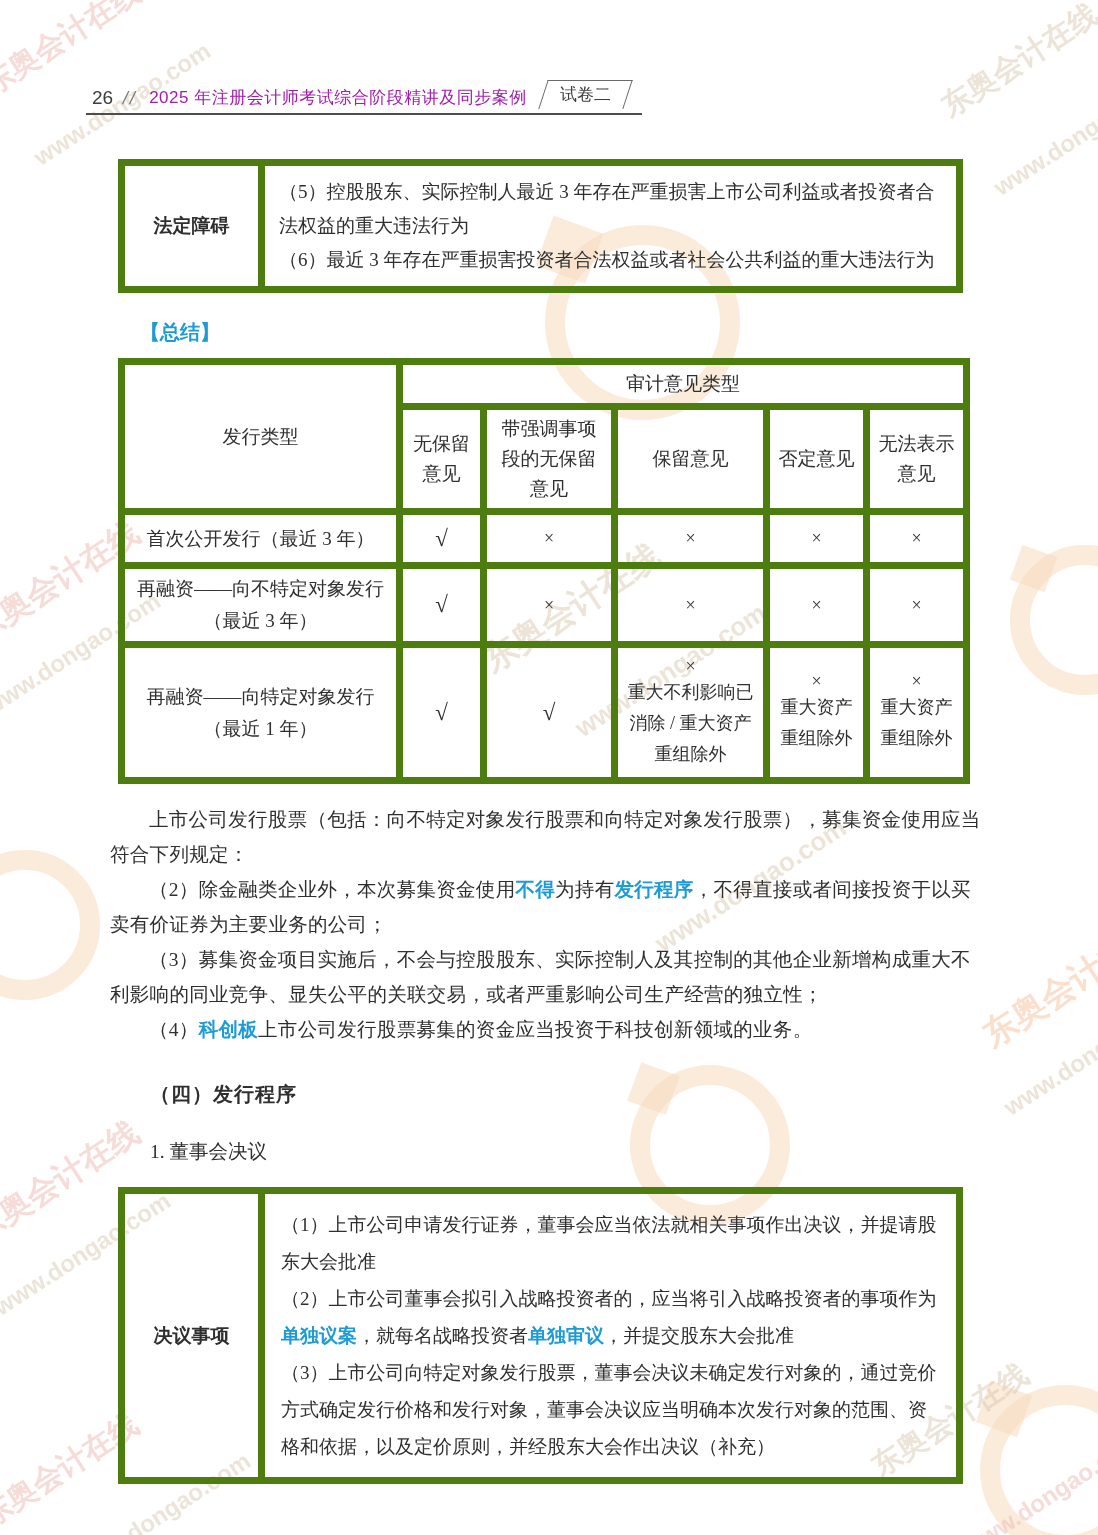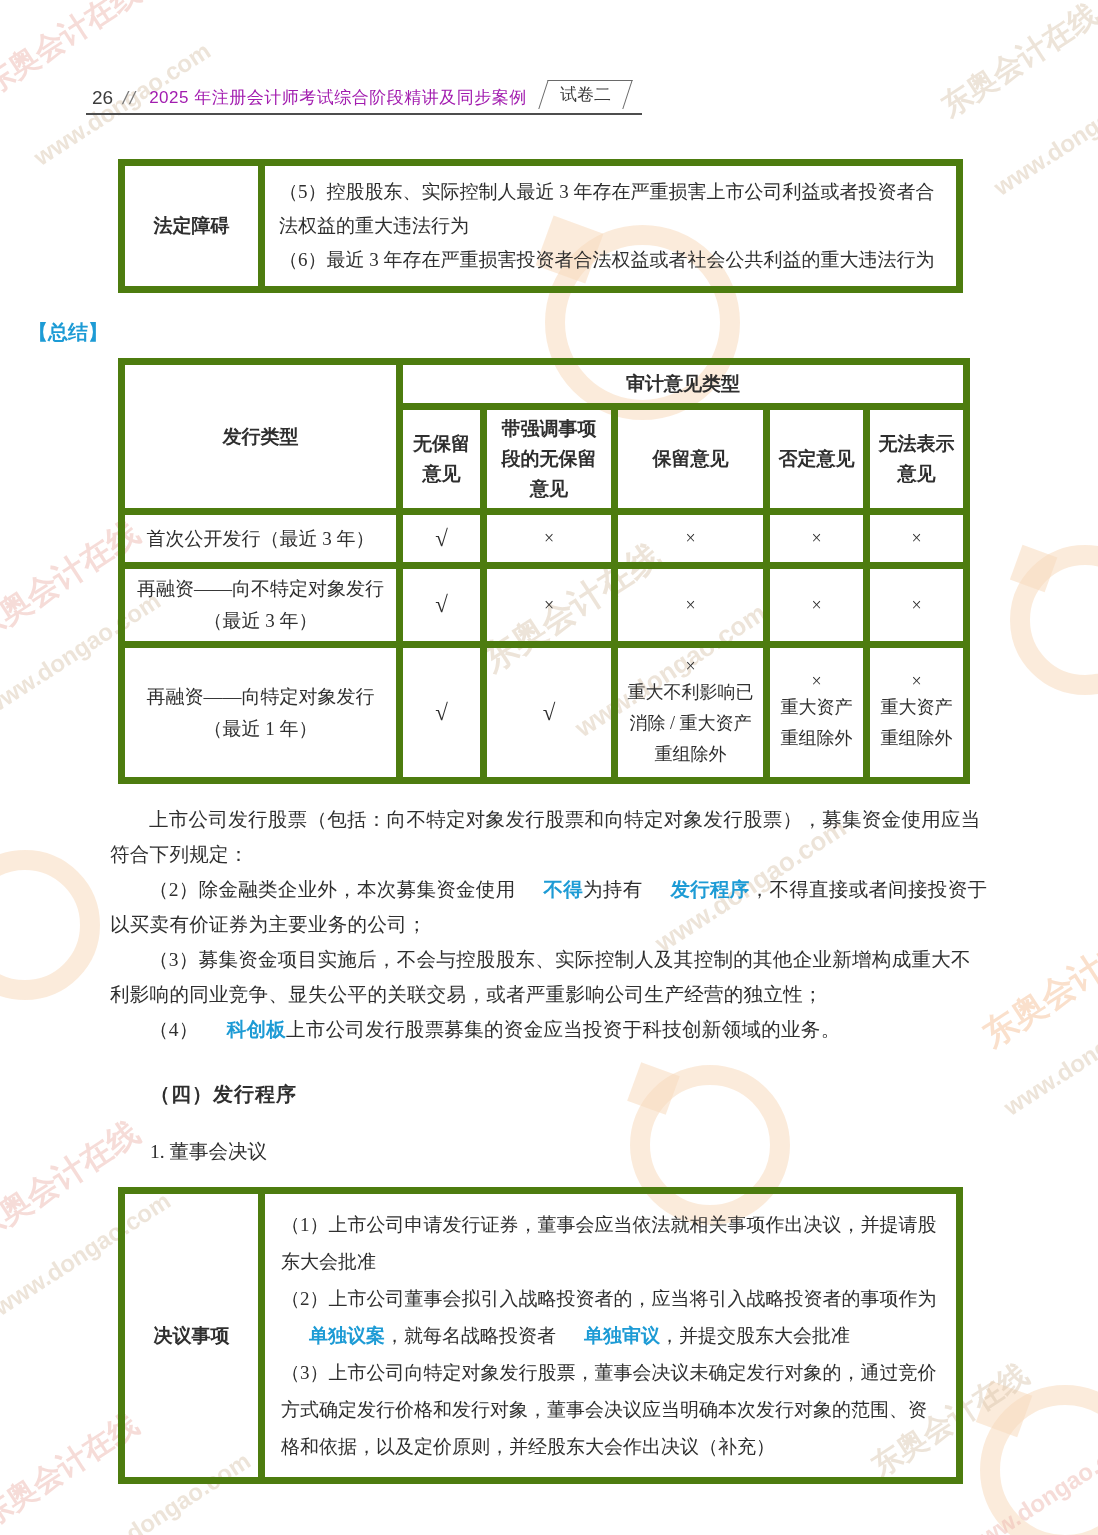--- a/index.html
+++ b/index.html
@@ -70,42 +70,42 @@
   .summary-label {
     margin:26px 0 0 140px; font-size:20px; font-weight:bold;
     font-family:"Liberation Sans","DejaVu Sans",sans-serif;
   }
 
   
   .tbl-summary { width:845px; margin:12px 0 0 118px; text-align:center; }
   .tbl-summary td { vertical-align:middle; }
   .tbl-summary .hd {
     font-family:"Liberation Sans","DejaVu Sans",sans-serif;
-    font-weight:bold; font-size:19px; line-height:30px; padding:4px 6px;
+    font-weight:normal; font-size:19px; line-height:30px; padding:4px 6px;
   }
   .row-group-hd { height:44px; }
   .row-sub-hd td { height:102px; }
   .row-b1 { height:54px; }
   .row-b2 { height:70px; }
   .row-b3 { height:136px; }
   .type-cell { font-size:19px; line-height:32px; padding:4px 8px;margin-top:24px; }
   .mark-check { font-size:23px; }
   .mark-cross { font-size:18px; }
   .cell-note { font-size:18px; line-height:31px; padding:0 6px; }
 
   
   .sec-heading {
     margin:34px 0 0 150px; font-size:20px; font-weight:bold; letter-spacing:1px;
   }
   .para {
     width:880px; margin:0 0 0 110px;
     font-size:19.5px; line-height:35px; text-indent:2em; letter-spacing:0.3px;
   }
   .para.first { margin-top:18px; }
-  .blue { color:#1d9bd5; font-weight:bold;margin-left:28px; }
+  .blue { color:#1d9bd5; font-weight:bold; }
   .sub-heading { margin:30px 0 0 150px; font-size:19.5px; }
 
   
   .tbl-decision { width:845px; margin:22px 0 0 118px; }
   .tbl-decision .lbl {
     width:140px; text-align:center; vertical-align:middle;
     font-family:"Liberation Sans","DejaVu Sans",sans-serif;
     font-weight:bold; font-size:19px;
   }
   .tbl-decision .body-cell { padding:12px 16px; font-size:19px; line-height:37px; }

